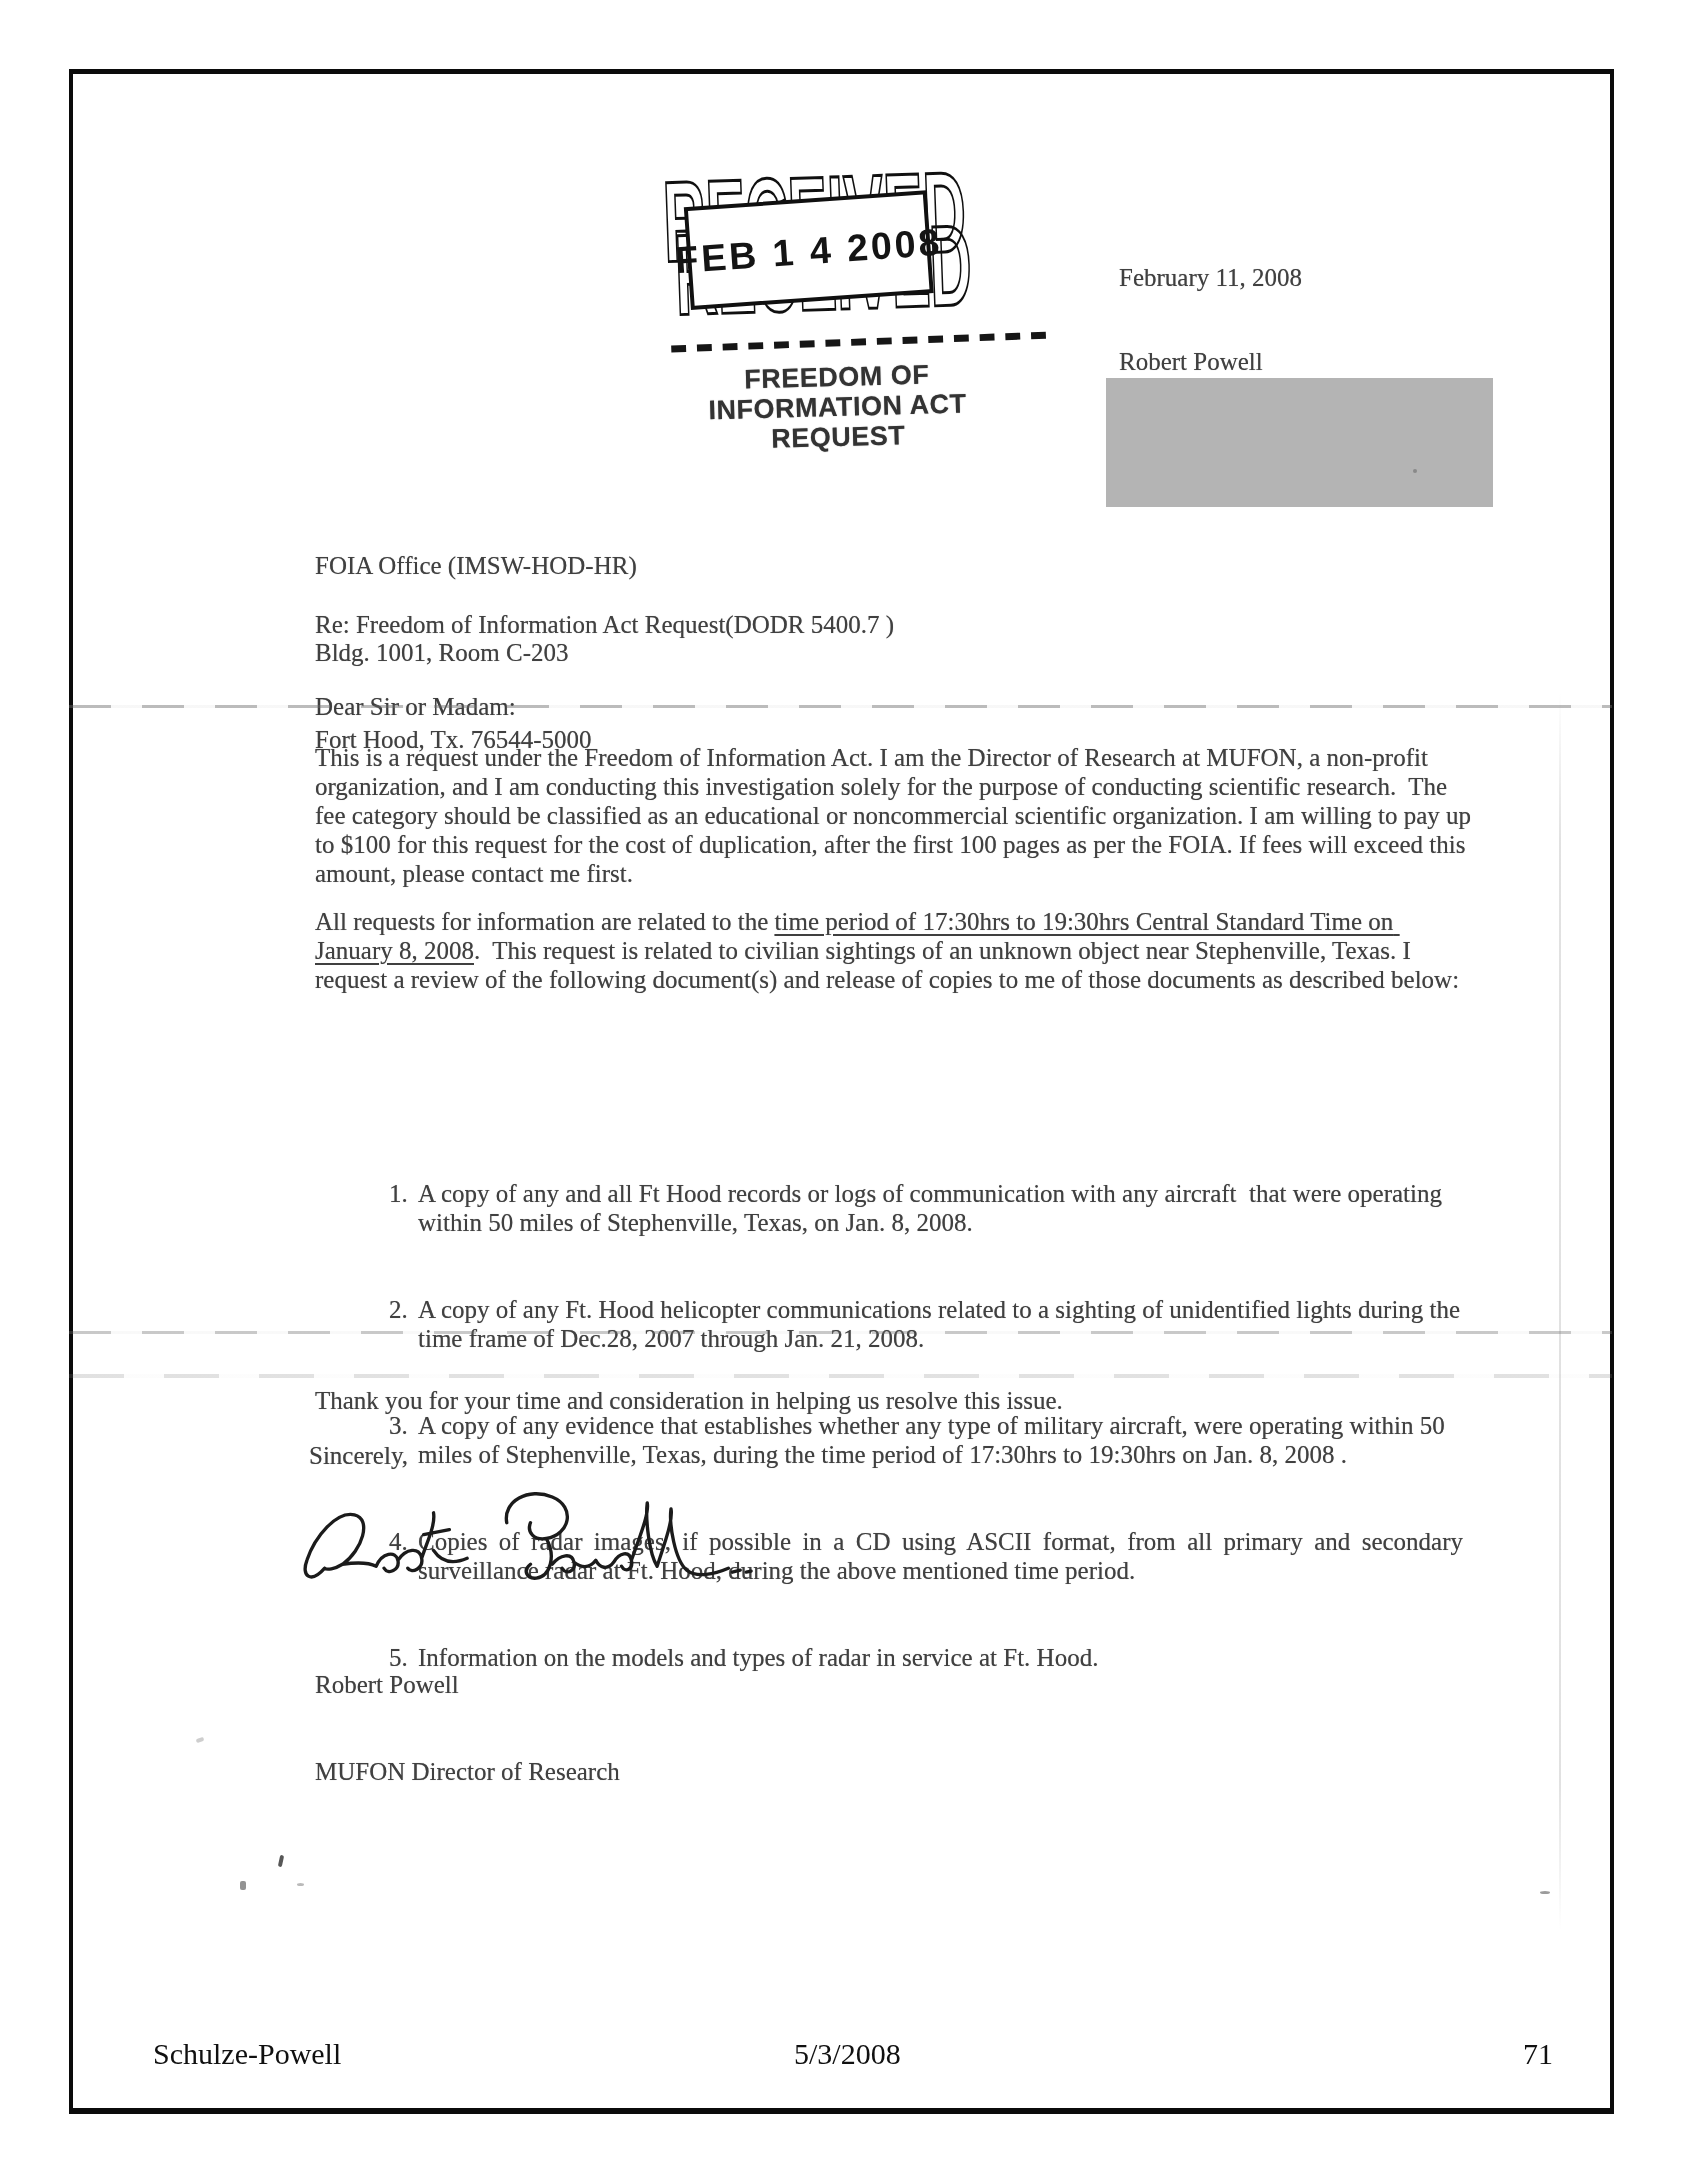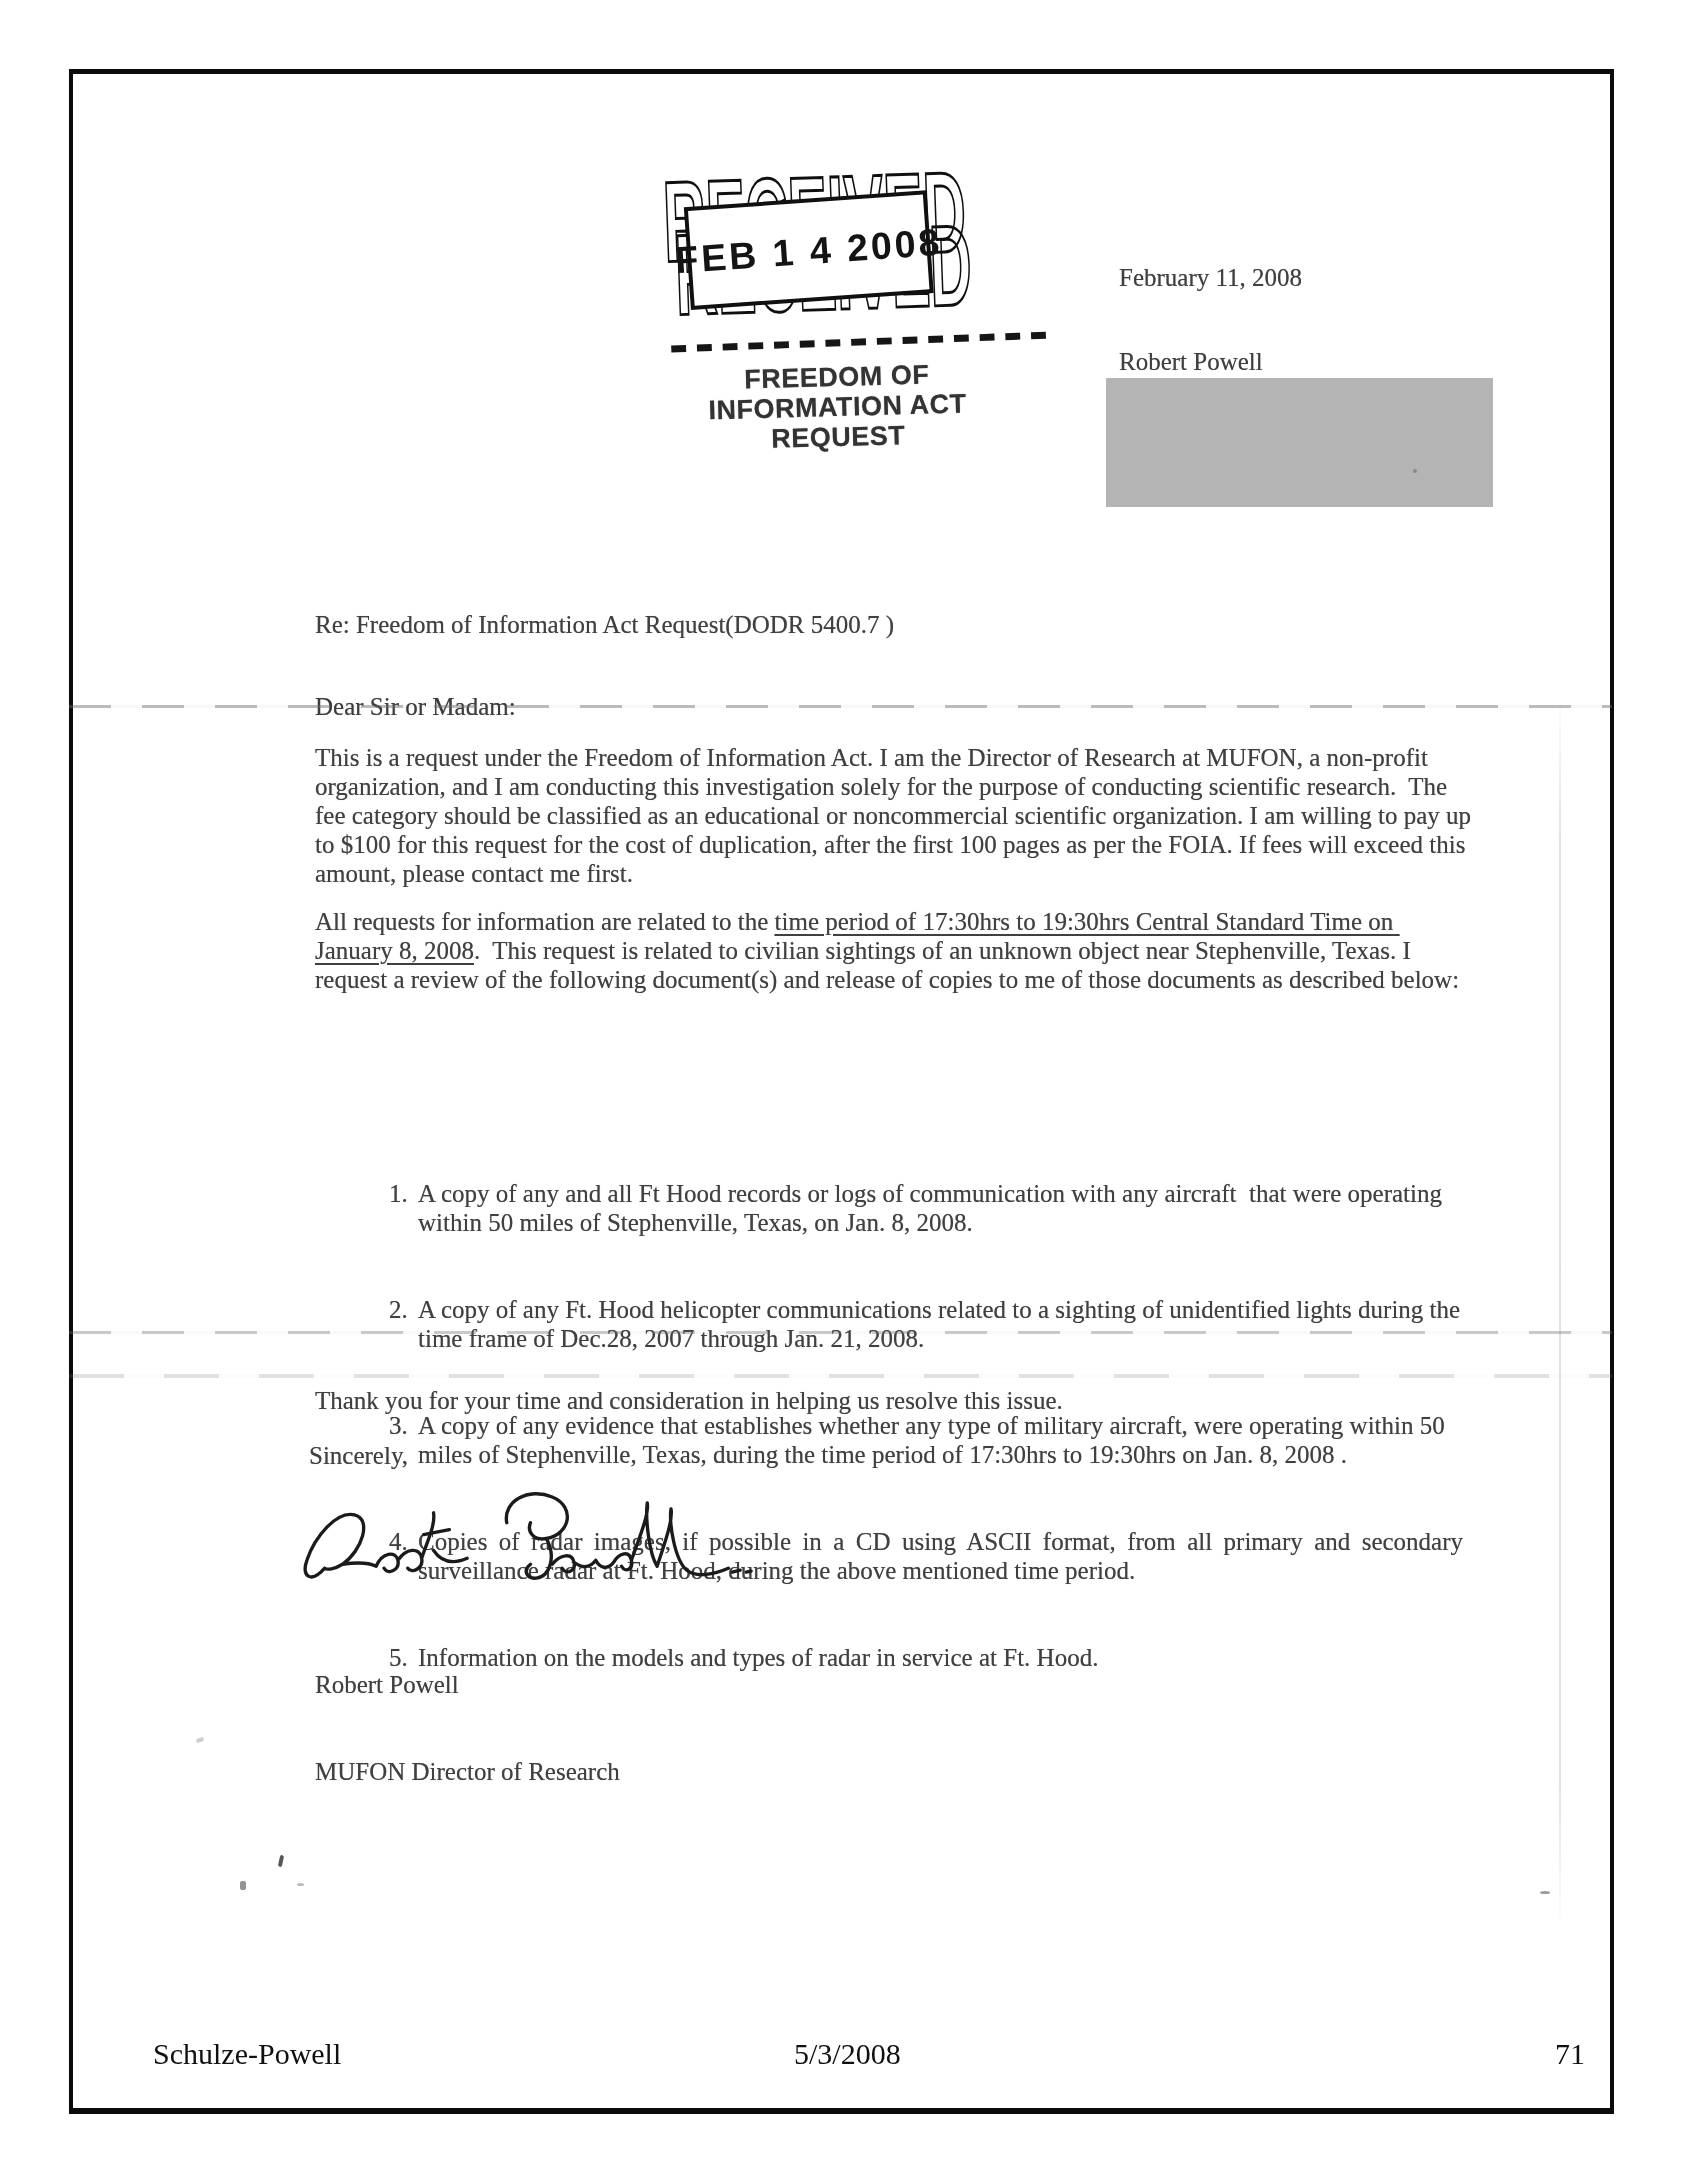--- a/index.html
+++ b/index.html
@@ -80,20 +80,25 @@
   <div class="foia-label">
     <div>FREEDOM OF</div>
     <div>INFORMATION ACT</div>
     <div>REQUEST</div>
   </div>
 
   <div class="txt" style="left:1119px; top:263px;">February 11, 2008</div>
   <div class="txt" style="left:1119px; top:347px;">Robert Powell</div>
   <div class="redaction-box"></div>
 
+  <div class="txt" style="left:315px; top:493px;">
+    <div>FOIA Office (IMSW-HOD-HR)</div>
+    <div>Bldg. 1001, Room C-203</div>
+    <div>Fort Hood, Tx. 76544-5000</div>
+  </div>
 
   <div class="txt" style="left:315px; top:610px;text-align:center;">Re: Freedom of Information Act Request(DODR 5400.7 )</div>
 
   <div class="txt salutation" style="left:315px; top:692px;">Dear Sir or Madam:</div>
 
   <div class="txt block" style="left:315px; top:743px;">This is a request under the Freedom of Information Act. I am the Director of Research at MUFON, a non-profit organization, and I am conducting this investigation solely for the purpose of conducting scientific research.  The fee category should be classified as an educational or noncommercial scientific organization. I am willing to pay up to $100 for this request for the cost of duplication, after the first 100 pages as per the FOIA. If fees will exceed this amount, please contact me first.</div>
 
   <div class="txt block" style="left:315px; top:907px;"><span>All requests for information are related to the </span><span class="underlined">time period of 17:30hrs to 19:30hrs Central Standard Time on January 8, 2008</span><span>.  This request is related to civilian sightings of an unknown object near Stephenville, Texas. I request a review of the following document(s) and release of copies to me of those documents as described below:</span></div>
 
   <div class="txt block" style="left:315px; top:1051px;">
@@ -127,16 +132,16 @@
 
   <div class="speck" style="left:1413px; top:469px; width:4px; height:4px; opacity:0.35;"></div>
   <div class="speck" style="left:196px; top:1738px; width:8px; height:4px; opacity:0.25; border-radius:2px; transform:rotate(-20deg);"></div>
   <div class="speck" style="left:279px; top:1855px; width:4px; height:12px; opacity:0.85; border-radius:2px; transform:rotate(12deg);"></div>
   <div class="speck" style="left:240px; top:1881px; width:6px; height:9px; opacity:0.55; border-radius:2px;"></div>
   <div class="speck" style="left:297px; top:1883px; width:7px; height:3px; opacity:0.35;"></div>
   <div class="speck" style="left:1540px; top:1891px; width:10px; height:3px; opacity:0.5;"></div>
 
   <div class="footer-item" style="left:153px; top:2037px;">Schulze-Powell</div>
   <div class="footer-item" style="left:794px; top:2037px;">5/3/2008</div>
-  <div class="footer-item" style="left:1523px; top:2037px;margin-left:32px;">71</div>
+  <div class="footer-item" style="left:1523px; top:2037px;">71</div>
 
 </div>
 
 
 </body></html>

